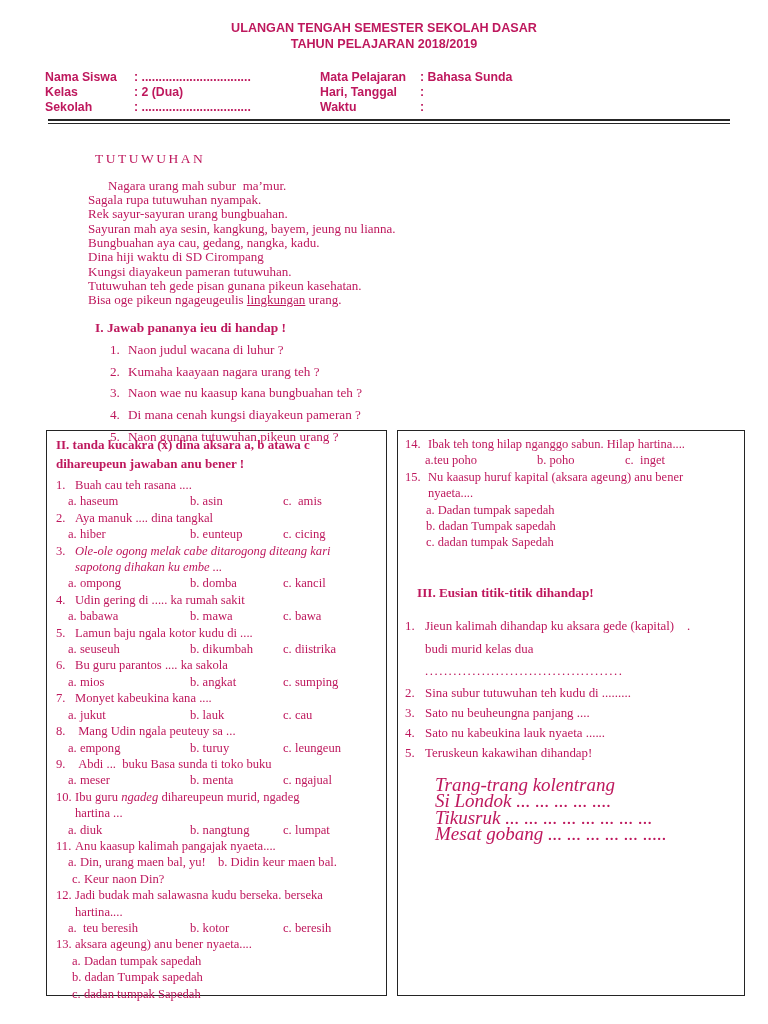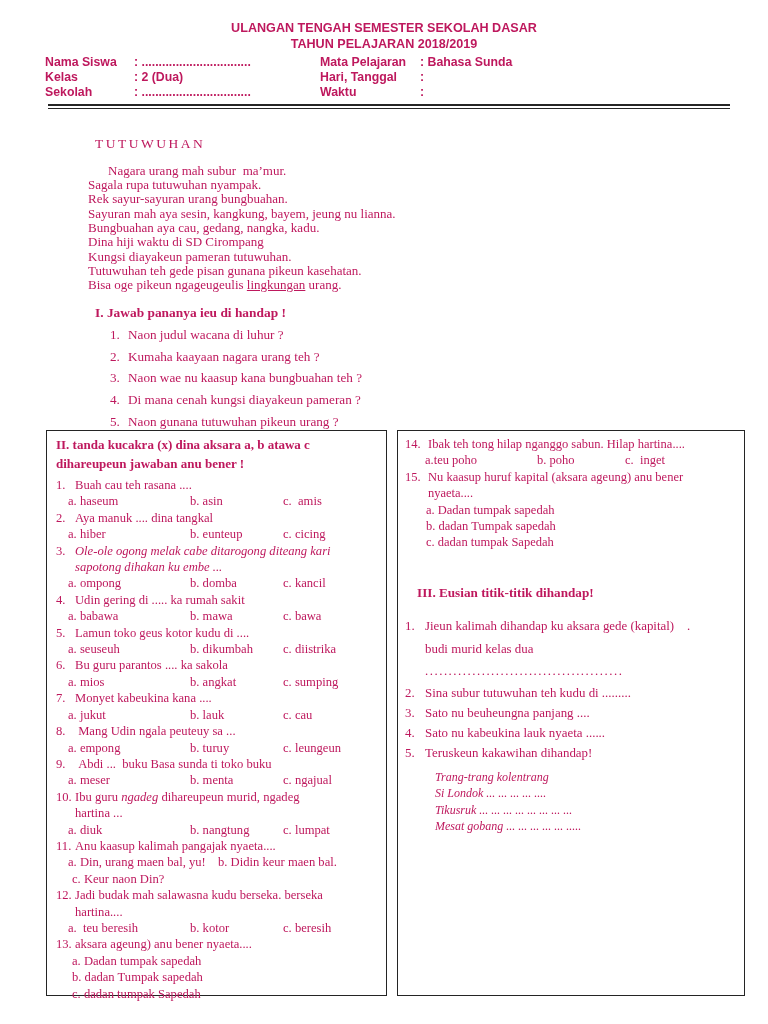--- a/index.html
+++ b/index.html
@@ -2,21 +2,21 @@
 <html><head>
 <meta charset="utf-8">
 <style>
   html,body{margin:0;padding:0;background:#ffffff;}
   .page{position:relative;width:768px;height:1024px;background:#ffffff;color:#be185d;
         font-family:"Liberation Serif",serif;overflow:hidden;}
   .t{white-space:pre-wrap;}
   
   .hdr{margin-top:21px;text-align:center;font-family:"Liberation Sans",sans-serif;
        font-weight:bold;font-size:12.6px;line-height:15.5px;}
-  .form{margin-top:3px;font-family:"Liberation Sans",sans-serif;font-weight:bold;font-size:12.3px;}
+  .form{margin-top:18px;font-family:"Liberation Sans",sans-serif;font-weight:bold;font-size:12.3px;}
   .frow{position:relative;height:15.2px;}
   .fl{position:absolute;left:45px;}
   .fv{position:absolute;left:134px;}
   .fr{position:absolute;left:320px;}
   .frv{position:absolute;left:420px;}
   .rule{margin:3px 0 0 48px;width:682px;height:2px;
         border-top:2.6px solid #262626;border-bottom:1.2px solid #262626;}
   
   .ptitle{margin:27px 0 0 95px;font-size:13.5px;letter-spacing:2.5px;}
   .passage{margin:12px 0 0 88px;font-size:13px;line-height:14.35px;}
@@ -49,21 +49,21 @@
   .opts2{display:flex;margin-left:20px;}
   .opts2 .oa{flex:0 0 112px;}
   .opts2 .ob{flex:0 0 88px;}
   .stack2{margin-left:21px;}
   .s3h{margin:34px 0 0 12px;font-weight:bold;font-size:13.2px;}
   .s3{margin-top:14px;font-size:12.9px;}
   .s3q{display:flex;line-height:20px;}
   .s3q .n{flex:0 0 20px;}
   .s3q1{line-height:22.5px;}
   .dots{letter-spacing:1.5px;}
-  .song{margin:6px 0 0 30px;font-style:italic;line-height:16.4px;font-size:12px;}
+  .song{margin:14px 0 0 30px;font-style:italic;line-height:16.4px;font-size:19px;}
 </style>
 </head>
 <body>
 
 <div class="page">
 
   <div class="hdr">
     <div class="t">ULANGAN TENGAH SEMESTER SEKOLAH DASAR</div>
     <div class="t">TAHUN PELAJARAN 2018/2019</div>
   </div>
@@ -167,21 +167,21 @@
         <span class="stem t">Udin gering di ..... ka rumah sakit</span>
       </div>
     <div class="opts">
         <span class="oa t">a. babawa</span>
         <span class="ob t">b. mawa</span>
         <span class="t">c. bawa</span>
       </div>
 
     <div class="mcq">
         <span class="n t">5.</span>
-        <span class="stem t">Lamun toko geus kotor kudu di ....</span>
+        <span class="stem t">Lamun baju ngala kotor kudu di ....</span>
       </div>
     <div class="opts">
         <span class="oa t">a. seuseuh</span>
         <span class="ob t">b. dikumbah</span>
         <span class="t">c. diistrika</span>
       </div>
 
     <div class="mcq">
         <span class="n t">6.</span>
         <span class="stem t">Bu guru parantos .... ka sakola</span>

